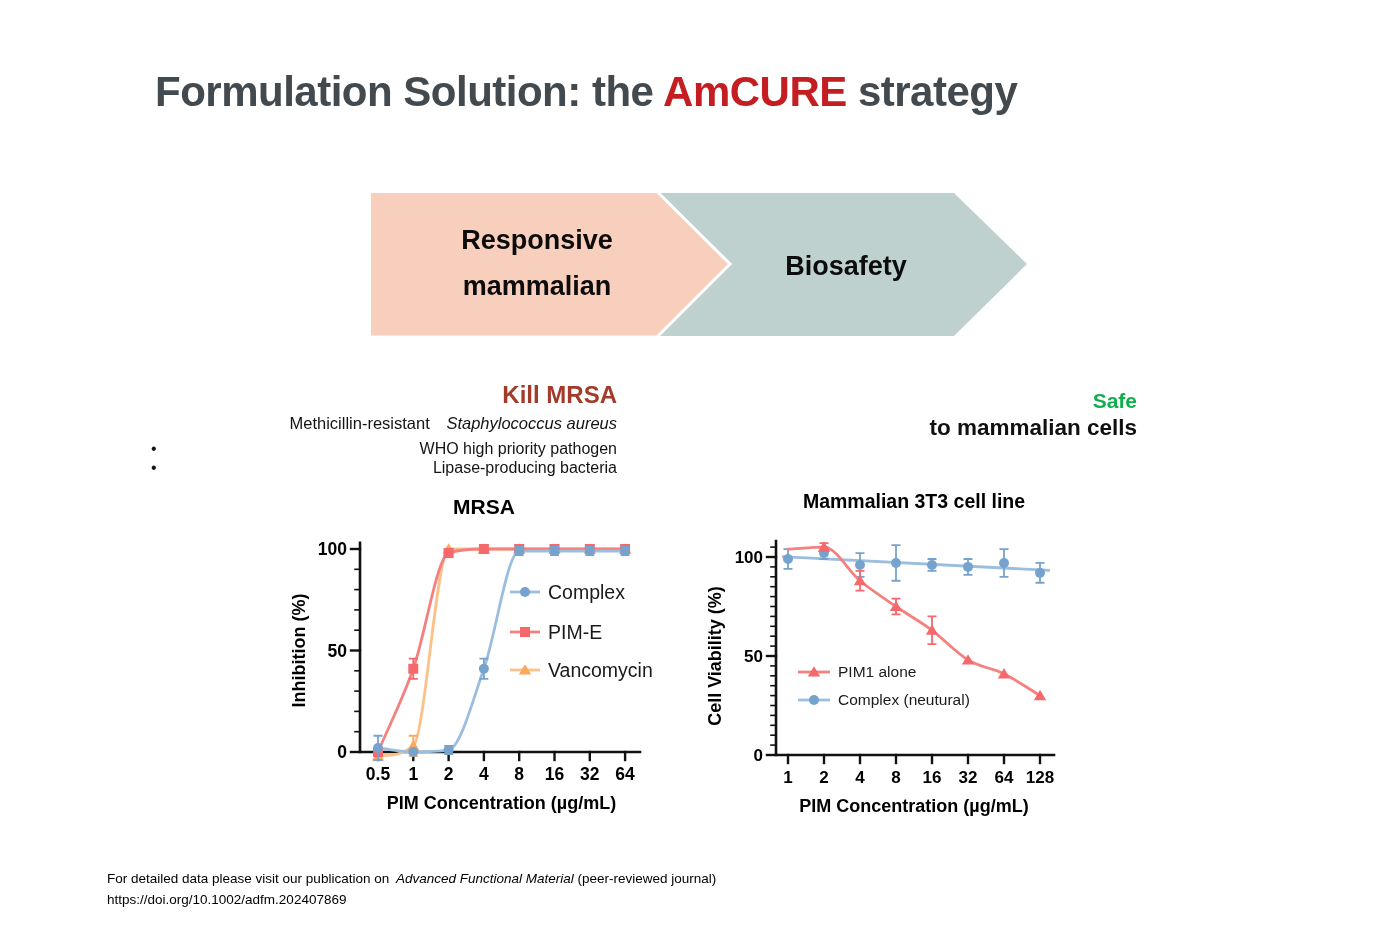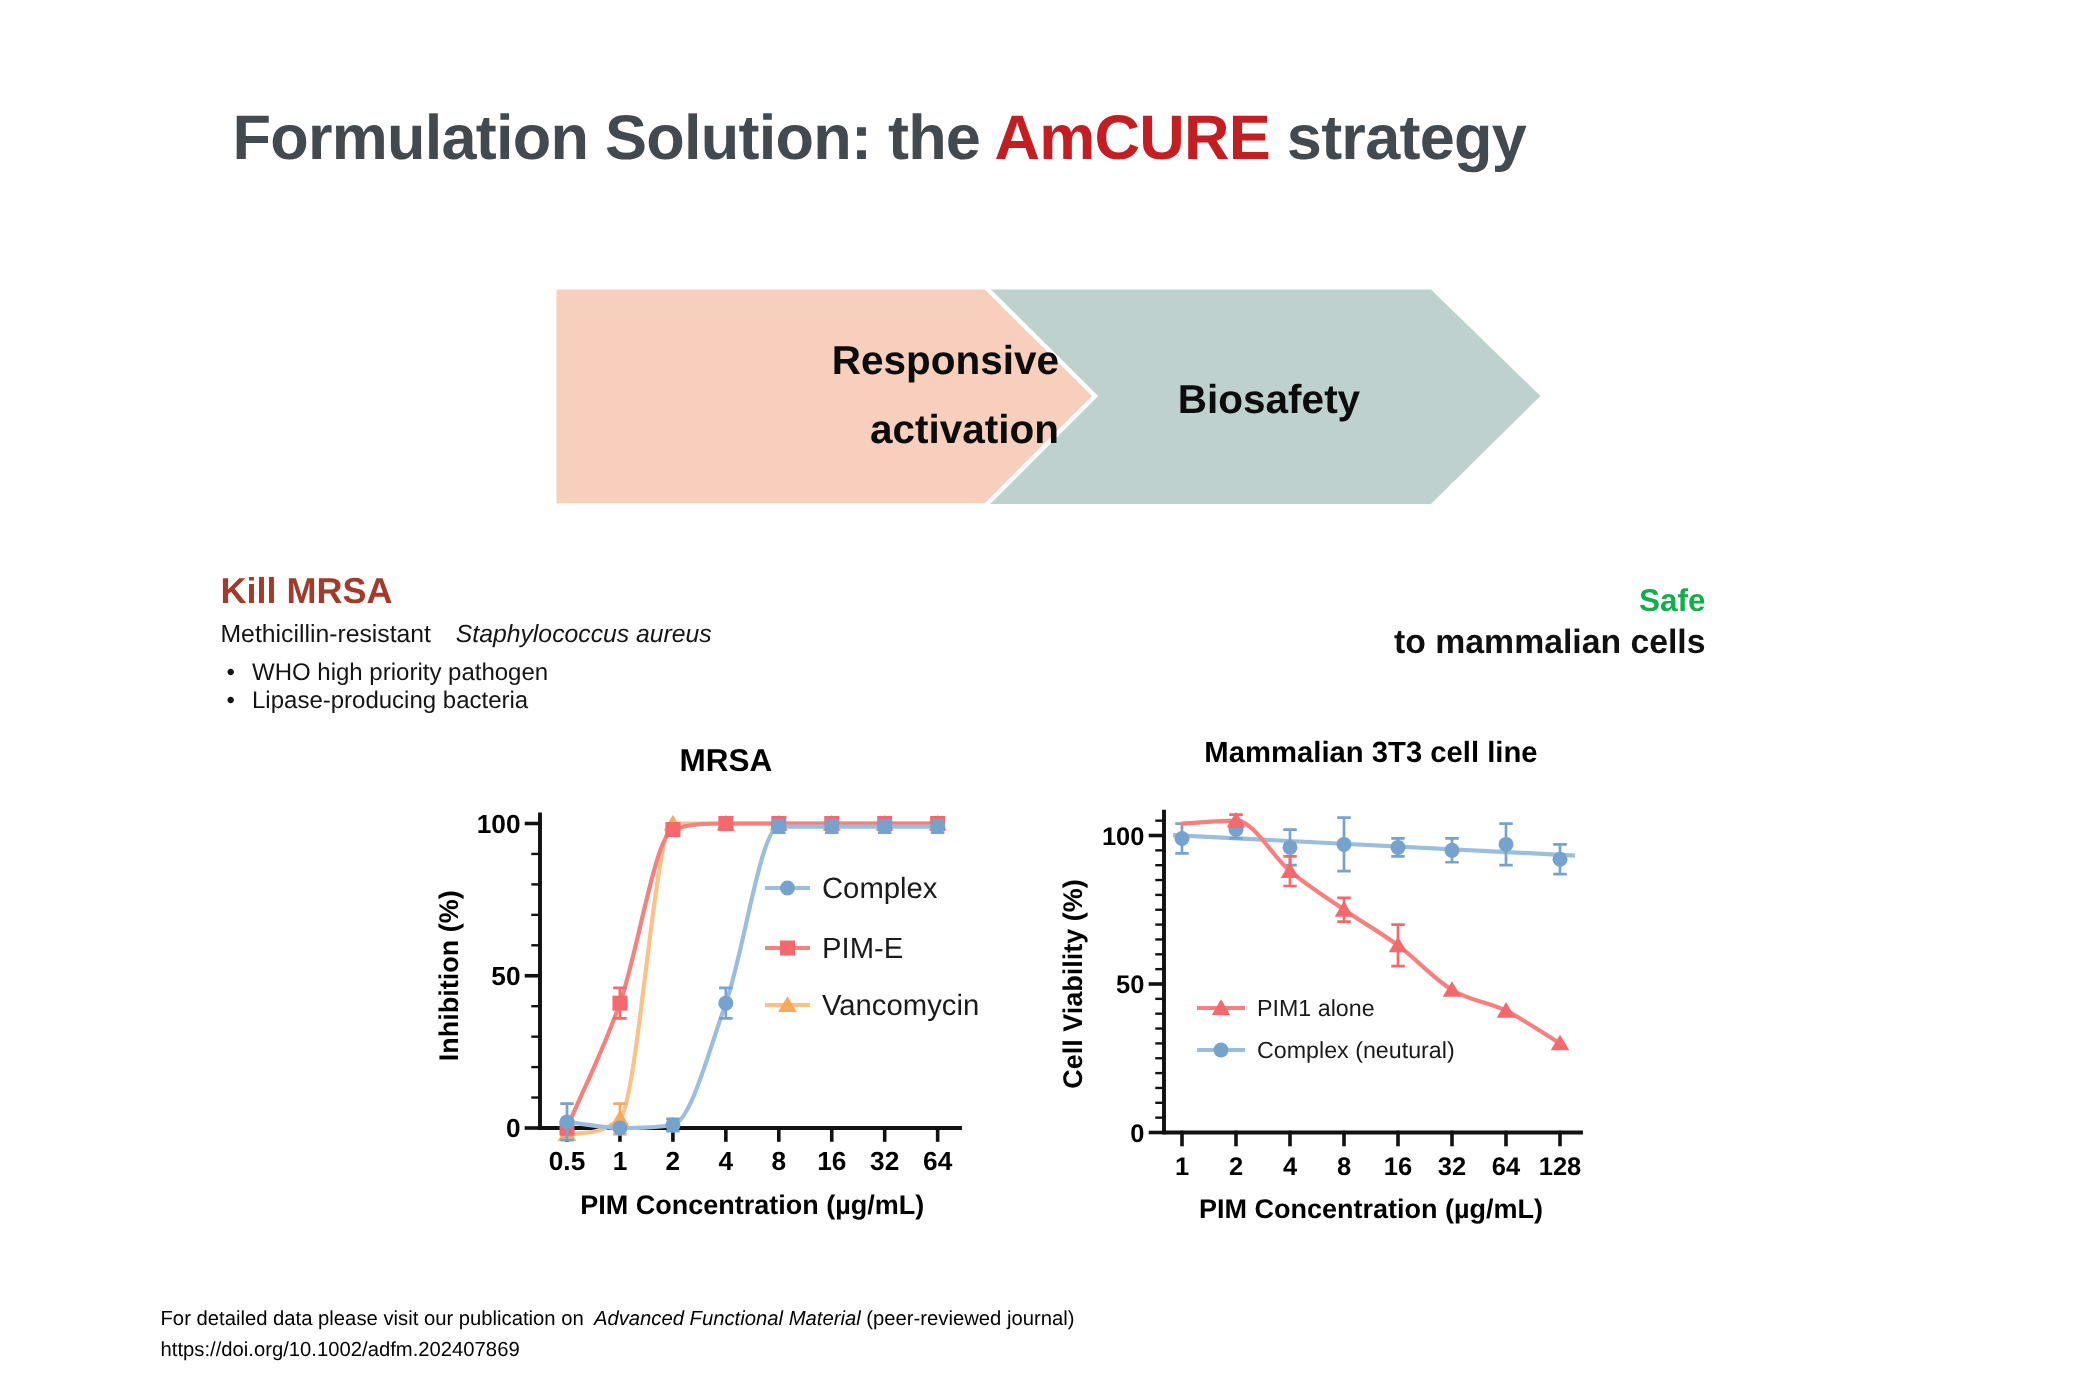--- a/index.html
+++ b/index.html
@@ -4,24 +4,24 @@
 <style>
   html,body{margin:0;padding:0;background:#fff;}
   body{font-family:"Liberation Sans","DejaVu Sans",sans-serif;}
   .slide{position:relative;width:1400px;height:933px;background:#ffffff;overflow:hidden;}
   .abs{position:absolute;}
   
   .page-title{left:155px;top:68px;font-size:42px;font-weight:700;color:#42494f;letter-spacing:-0.5px;white-space:nowrap;}
   .page-title .hl{color:#c41e22;}
   
   .arrow-label{color:#0c0c0c;font-weight:700;font-size:27px;text-align:center;}
-  .arrow-label-1{left:368px;top:217px;width:338px;line-height:46px;text-align:right;}
+  .arrow-label-1{left:368px;top:217px;width:338px;line-height:46px;}
   .arrow-label-2{left:658px;top:250px;width:376px;line-height:32px;}
   
-  .kill-block{left:147px;top:381px;width:470px;color:#141414;}
+  .kill-block{left:147px;top:381px;width:470px;color:#141414;text-align:right;}
   .kill-heading{font-size:24px;font-weight:700;color:#a33b2b;margin:0 0 5px 0;}
   .kill-sub{font-size:16.5px;margin:0 0 6px 0;}
   .kill-sub .it{font-style:italic;margin-left:12px;}
   .kill-bullets{list-style:none;margin:0;padding:0;font-size:16px;line-height:19px;}
   .kill-bullets li{padding-left:21px;position:relative;}
   .kill-bullets li::before{content:"\2022";position:absolute;left:4px;}
   
   .safe-block{right:263px;top:388px;text-align:right;}
   .safe-heading{font-size:21px;font-weight:700;color:#11af4c;line-height:26px;}
   .safe-sub{font-size:22.5px;font-weight:700;color:#101010;line-height:27px;text-align:center;}
@@ -36,21 +36,21 @@
 <div class="slide">
 
   <div class="abs page-title"><span>Formulation Solution: the </span><span class="hl">AmCURE</span><span> strategy</span></div>
 
   <svg class="abs" style="left:368px;top:190px;" width="664" height="149" viewBox="0 0 664 149">
     <polygon points="290,3 586,3 659,74 586,146 290,146" fill="#bfd1ce"></polygon>
     <polygon points="1.5,1.5 289,1.5 362,74 289,147 1.5,147" fill="#f7cfbc" stroke="#ffffff" stroke-width="3"></polygon>
   </svg>
   <div class="abs arrow-label arrow-label-1">
     <div>Responsive</div>
-    <div>activation</div>
+    <div>mammalian</div>
   </div>
   <div class="abs arrow-label arrow-label-2">
     <div>Biosafety</div>
   </div>
 
   <div class="abs kill-block">
     <div class="kill-heading">Kill MRSA</div>
     <div class="kill-sub"><span>Methicillin-resistant </span><span class="it">Staphylococcus aureus</span></div>
     <ul class="kill-bullets">
       <li>WHO high priority pathogen</li>

